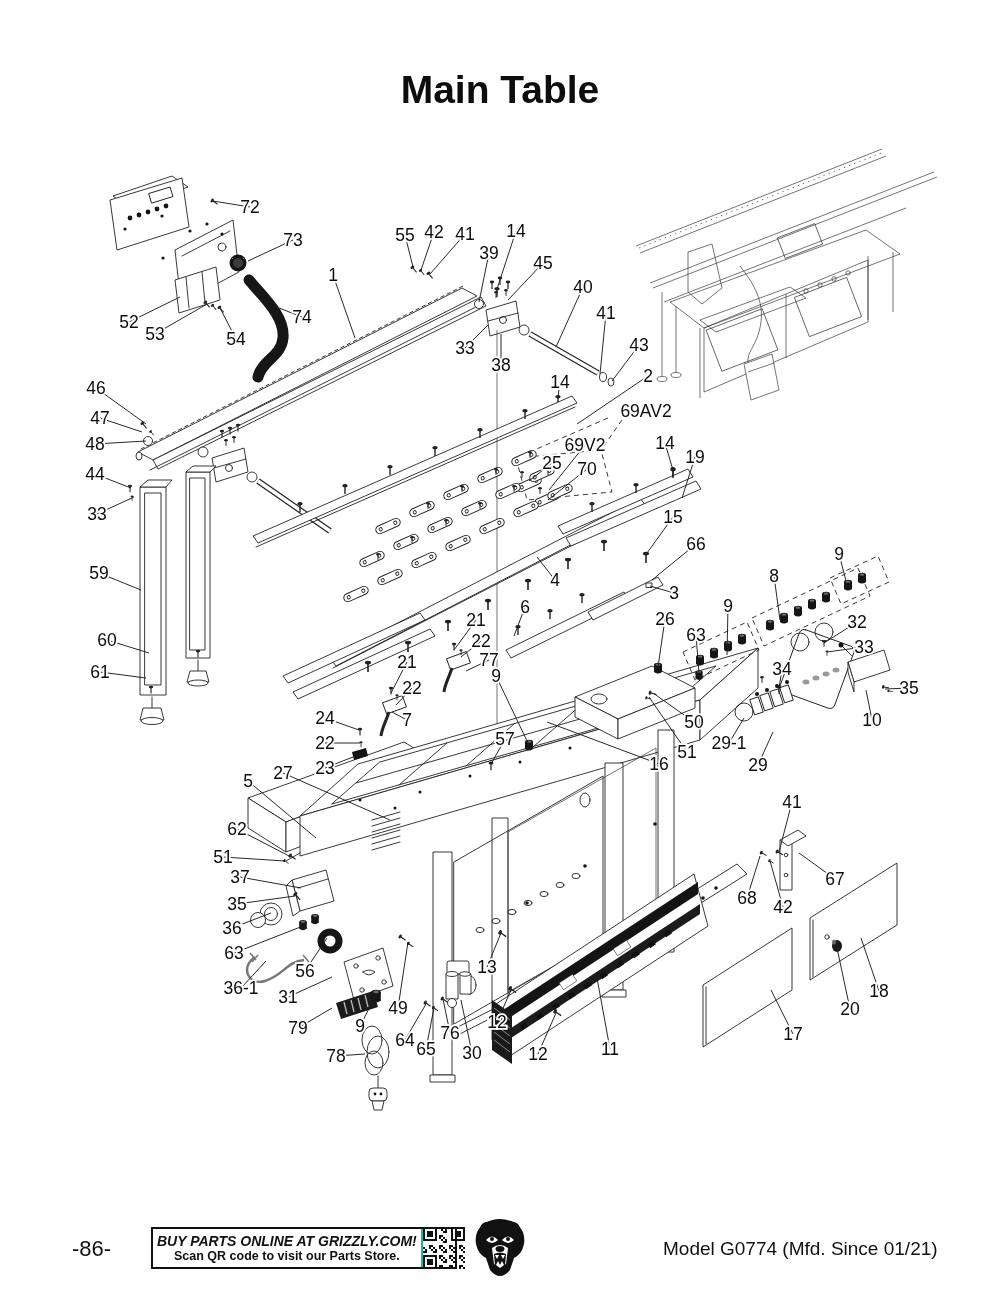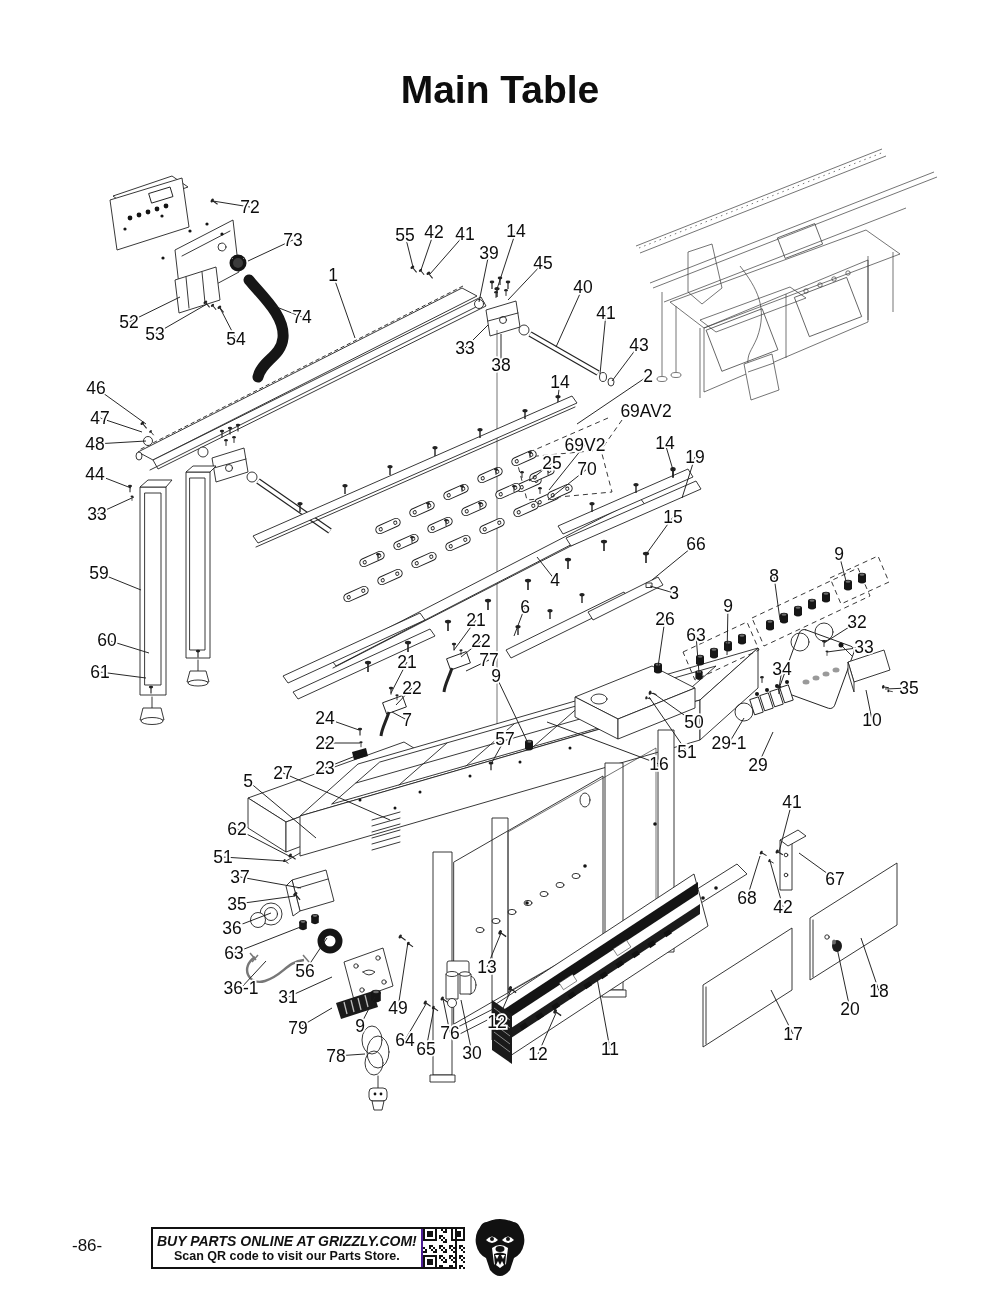--- a/index.html
+++ b/index.html
@@ -11,25 +11,25 @@
   .ln{stroke:#222;stroke-width:0.9;fill:none;stroke-linejoin:round;stroke-linecap:round;}
   .fw{fill:#fff;stroke:#222;stroke-width:0.9;stroke-linejoin:round;}
   .fb{fill:#141414;stroke:none;}
   .thin{stroke:#2a2a2a;stroke-width:0.65;fill:none;}
   .tn{stroke:#3a3a3a;stroke-width:0.7;fill:none;stroke-linejoin:round;}
   .tnf{fill:#fff;stroke:#3a3a3a;stroke-width:0.7;stroke-linejoin:round;}
   .dash{stroke:#222;stroke-width:0.9;fill:none;stroke-dasharray:5 4;}
   .leader{stroke:#1c1c1c;stroke-width:0.95;}
   text.callout{font-family:"Liberation Sans",sans-serif;font-size:17.5px;fill:#0d0d0d;
         paint-order:stroke;stroke:#ffffff;stroke-width:3.5px;text-anchor:middle;}
-  .footer-pagenum{position:absolute;left:72px;top:1236px;font-size:17px;text-align:right;}
+  .footer-pagenum{position:absolute;left:72px;top:1236px;font-size:22px;text-align:right;}
   .parts-box{position:absolute;left:151px;top:1227px;width:306px;height:42px;
         border:2.5px solid #111;display:flex;box-sizing:border-box;}
   .parts-box-text{flex:1;display:flex;flex-direction:column;justify-content:center;
-        align-items:center;border-right:2px solid #4c1d95;padding:0 4px;}
+        align-items:center;border-right:2px solid #14b8a6;padding:0 4px;}
   .parts-box-line1{font-size:14px;font-weight:bold;font-style:italic;white-space:nowrap;}
   .parts-box-line2{font-size:12.5px;font-weight:bold;white-space:nowrap;text-align:center;}
   .qr-cell{width:46px;display:flex;align-items:center;justify-content:center;}
   .bear-logo{position:absolute;left:474px;top:1218px;}
   .footer-model{position:absolute;left:663px;top:1238px;font-size:19px;}
 </style>
 </head>
 <body>
 
 <div class="page">
@@ -906,13 +906,14 @@
       <circle cx="34" cy="21" r="2" fill="#111"></circle>
       <path d="M18,30 Q26,24 34,30 L32,46 Q26,52 20,46 Z" fill="#fff"></path>
       <ellipse cx="26" cy="31" rx="4.5" ry="3" fill="#111"></ellipse>
       <path d="M20,36 Q26,33 32,36 L31,48 Q26,53 21,48 Z" fill="#111"></path>
       <polygon points="21,37 23,41 25,37" fill="#fff"></polygon>
       <polygon points="27,37 29,41 31,37" fill="#fff"></polygon>
       <polygon points="22,47 24,43 26,47 28,43 30,47 26,50" fill="#fff"></polygon>
     </svg>
   </div>
 
+  <div class="footer-model">Model G0774 (Mfd. Since 01/21)</div>
 </div>
 
 </body></html>

